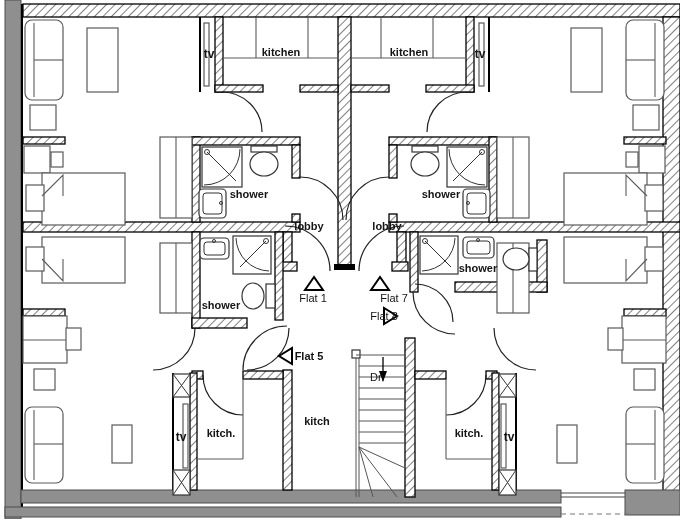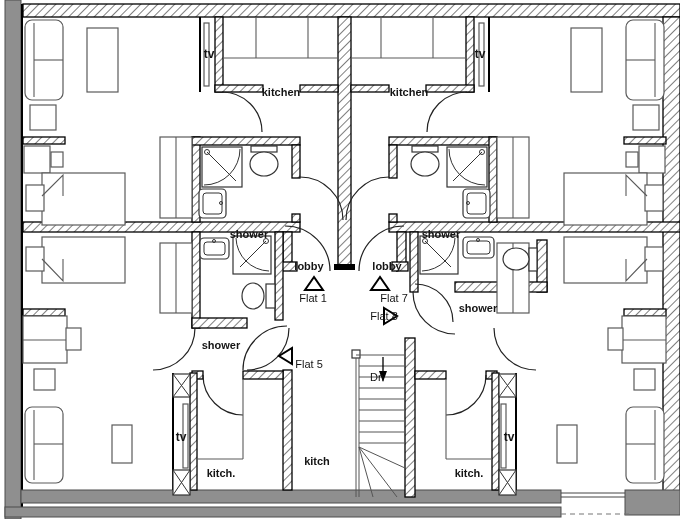--- a/index.html
+++ b/index.html
@@ -14,21 +14,21 @@
   .fix{fill:#fff;stroke:#333;stroke-width:1.2;}
   .fixl{fill:none;stroke:#333;stroke-width:1;}
   .door{fill:none;stroke:#222;stroke-width:1.2;}
   .thin{stroke:#000;stroke-width:2;}
   .stair{fill:none;stroke:#555;stroke-width:1;}
   .mark{fill:#fff;stroke:#000;stroke-width:2;stroke-linejoin:miter;}
   .win{stroke:#444;stroke-width:1;}
   .dash{stroke:#777;stroke-width:1.2;stroke-dasharray:5 4;}
   .lbl,.lbl-sm,.lbl-flat{position:absolute;transform:translate(-50%,-50%);
         color:var(--text,#141414);white-space:nowrap;line-height:1;}
-  .lbl{font-weight:700;font-size:11px;margin-top:40px;}
+  .lbl{font-weight:700;font-size:11px;}
   .lbl-sm{font-weight:700;font-size:12px;}
   .lbl-flat{font-weight:400;font-size:11px;}
 </style>
 </head>
 <body>
 
 <div id="plan">
 <svg width="680" height="519" viewBox="0 0 680 519">
   <defs>
     <pattern id="hatch" width="6" height="6" patternUnits="userSpaceOnUse" patternTransform="rotate(45)">
@@ -303,15 +303,15 @@
   <div class="lbl" style="left:478px;top:268px;">shower</div>
   <div class="lbl" style="left:317px;top:421px;">kitch</div>
   <div class="lbl" style="left:221px;top:433px;">kitch.</div>
   <div class="lbl" style="left:469px;top:433px;">kitch.</div>
   <div class="lbl-sm" style="left:181px;top:437px;">tv</div>
   <div class="lbl-sm" style="left:509px;top:437px;">tv</div>
 
   <div class="lbl-flat" style="left:313px;top:298px;">Flat 1</div>
   <div class="lbl-flat" style="left:394px;top:298px;">Flat 7</div>
   <div class="lbl-flat" style="left:384px;top:316px;">Flat 8</div>
-  <div class="lbl-flat" style="left:309px;top:364px;">Flat 5</div>
+  <div class="lbl-flat" style="left:309px;top:356px;font-weight:bold;">Flat 5</div>
   <div class="lbl-flat" style="left:377px;top:345px;margin-top:32px;">Dn</div>
 </div>
 
 </body></html>

